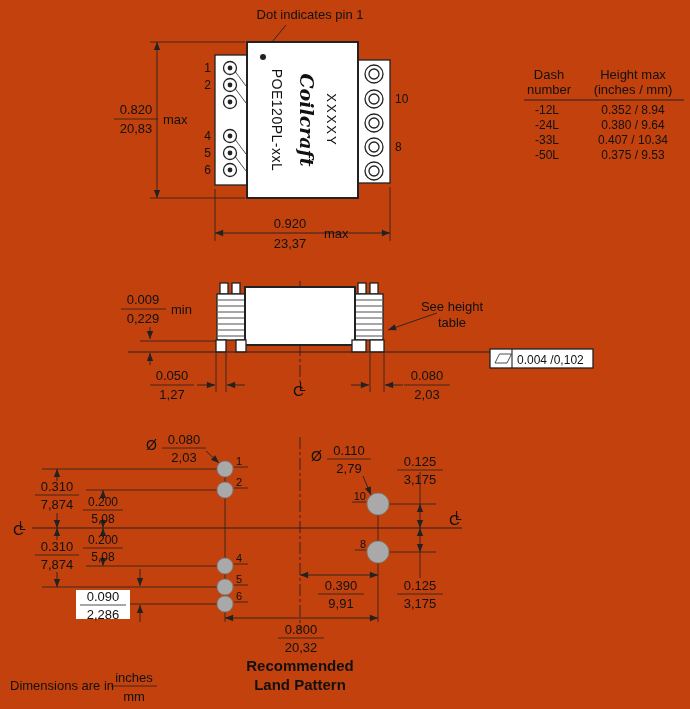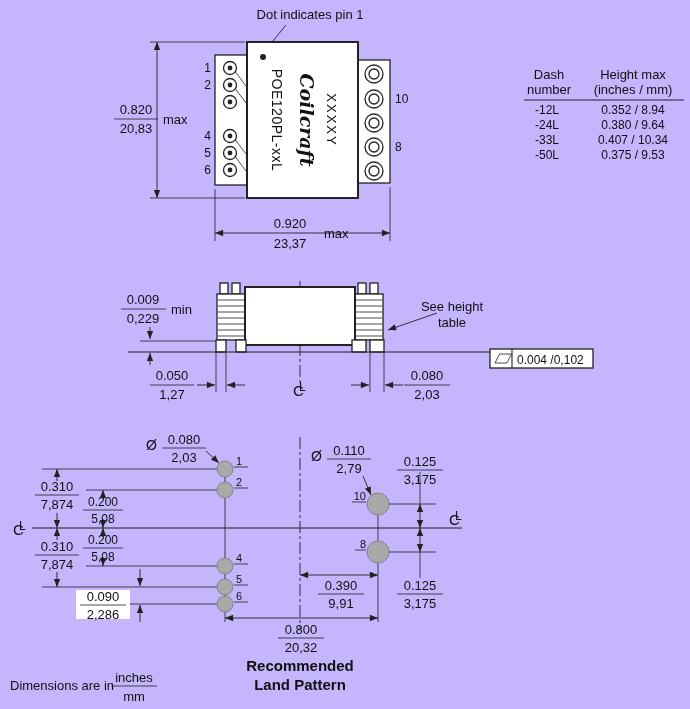--- a/index.html
+++ b/index.html
@@ -1,16 +1,16 @@
 <!DOCTYPE html>
 <html><head>
 <meta charset="utf-8">
 <style>
   html,body{margin:0;padding:0;background:#ffffff;}
-  .stage{width:690px;height:709px;position:relative;background:#c4b5fd;}
+  .stage{width:690px;height:709px;position:relative;background:#c2410c;}
   text{font-family:"Liberation Sans","DejaVu Sans",sans-serif;fill:#111;}
   .f15{font-size:15px}.f14{font-size:14px}.f13{font-size:13px}.f12{font-size:12px}.f11{font-size:11px}
   .mid{text-anchor:middle}.end{text-anchor:end}.b{font-weight:bold}
   .brand{font-family:"DejaVu Serif","Liberation Serif",serif;font-style:italic;font-weight:bold;font-size:19px;}
   .part{font-size:14px;letter-spacing:.5px}
   .code{font-size:13px;letter-spacing:2px}
   .thick{stroke:#222;stroke-width:2;fill:#fff}
   .ln{stroke:#222;stroke-width:1.3;fill:#fff}
   .sl{stroke:#222;stroke-width:1.1;fill:none}
   .thin{stroke:#222;stroke-width:.8;fill:none}

